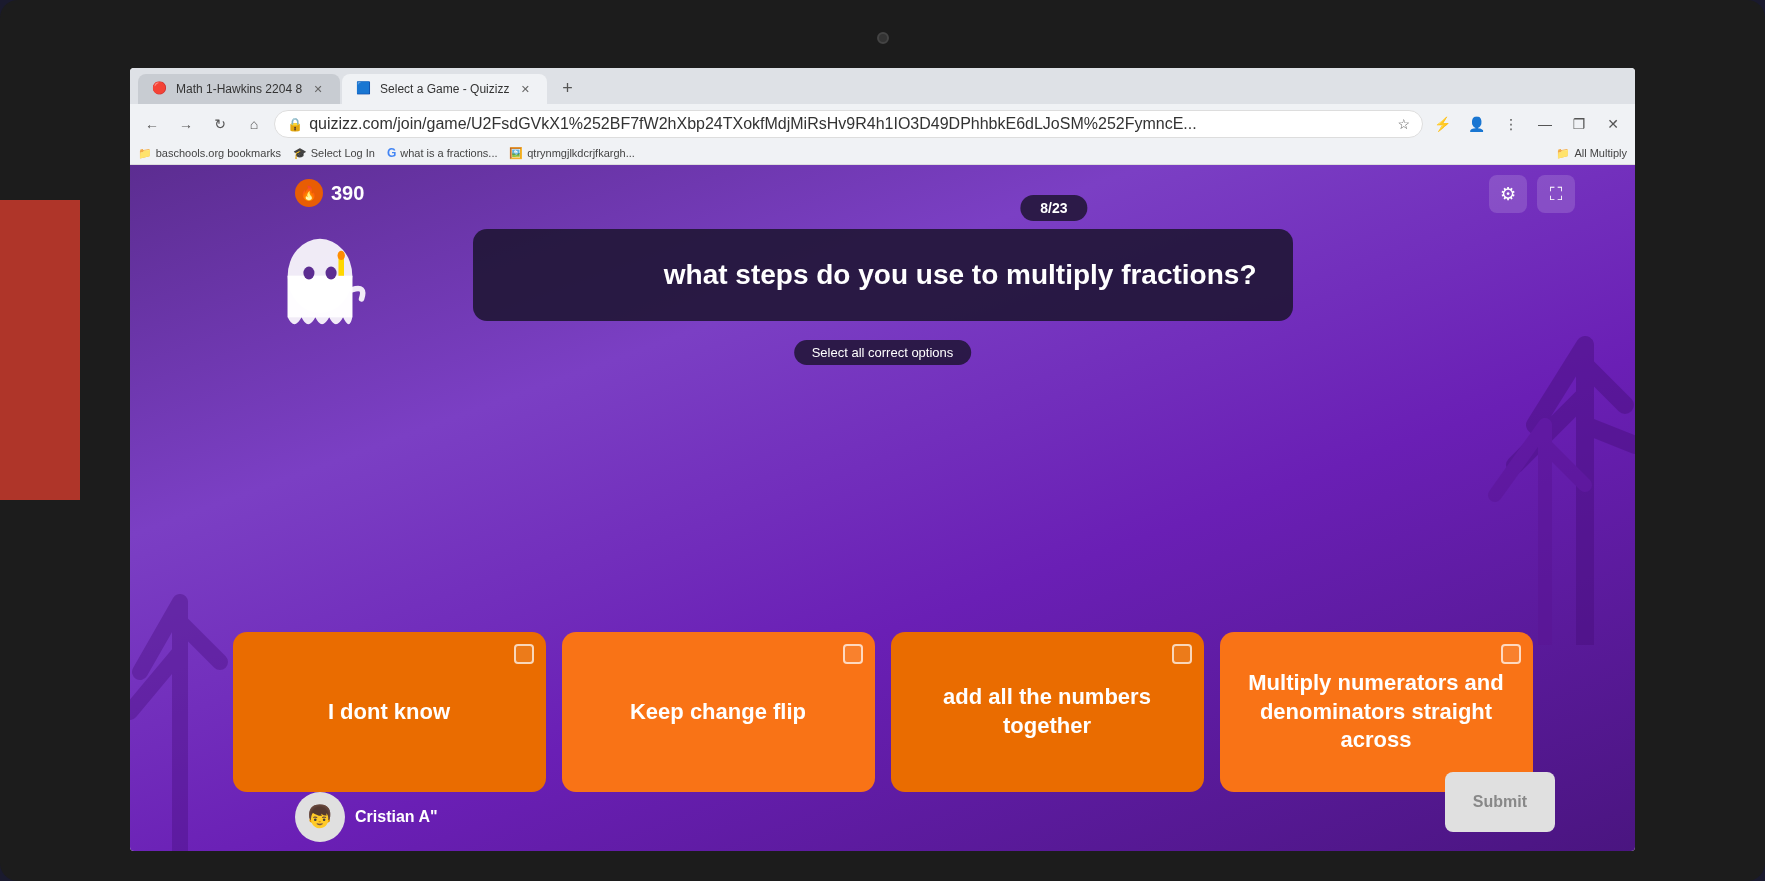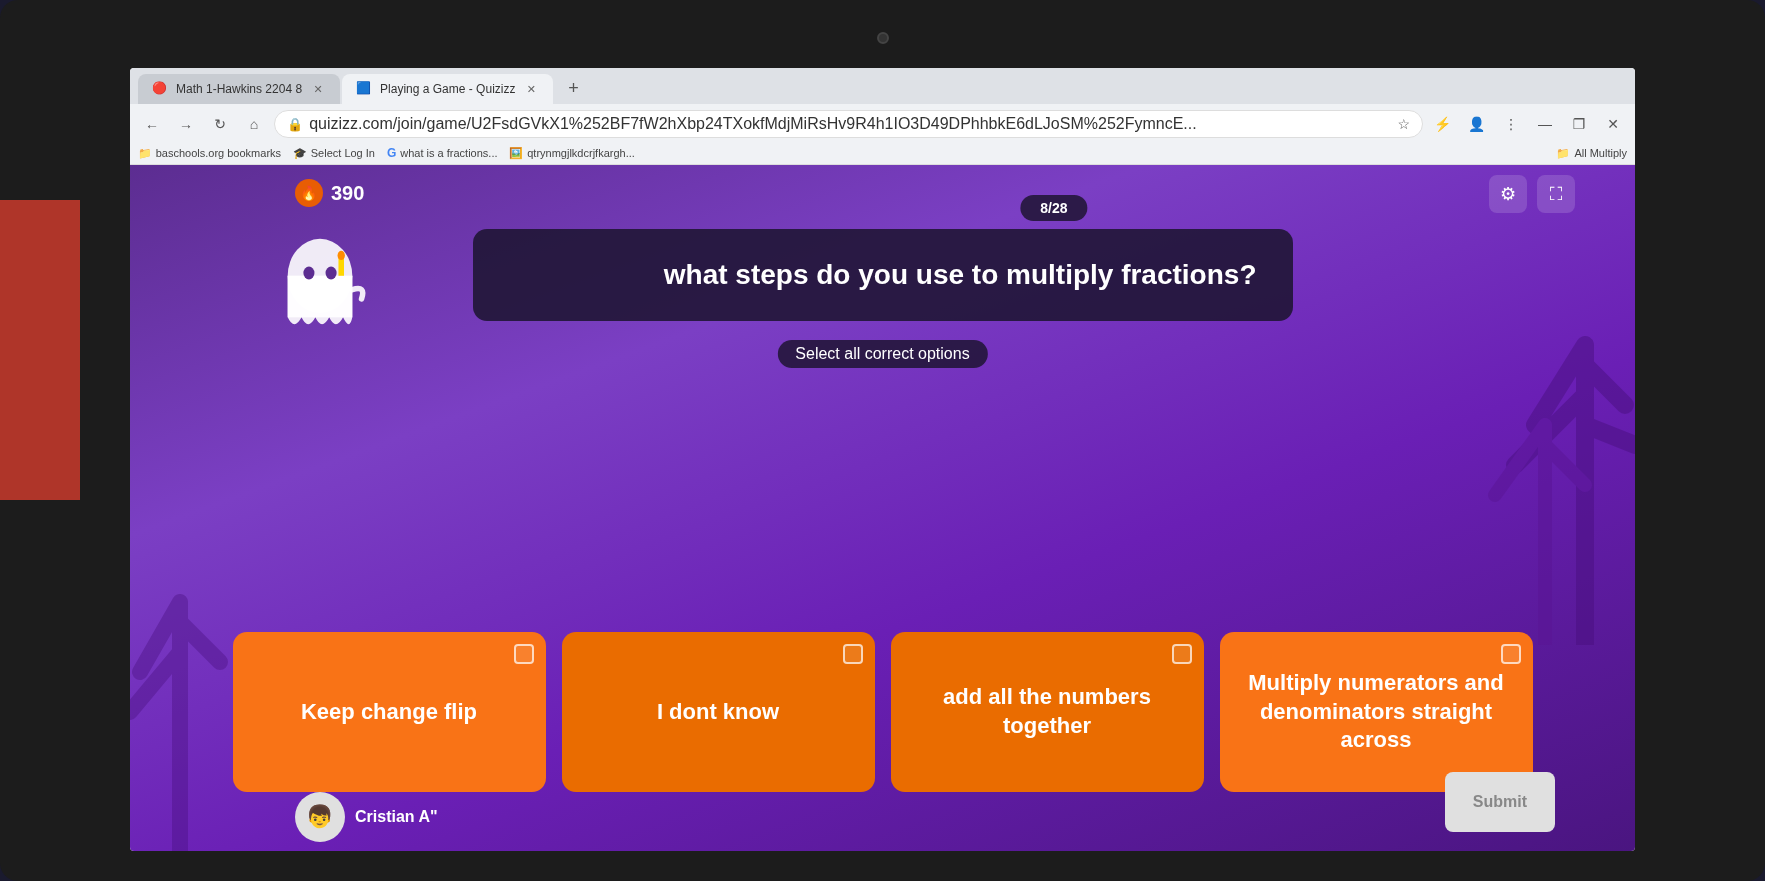--- a/index.html
+++ b/index.html
@@ -328,21 +328,21 @@
     
     .select-all-badge {
       position: absolute;
       top: 175px;
       left: 50%;
       transform: translateX(-50%);
       background: rgba(30, 20, 50, 0.85);
       color: #fff;
       padding: 5px 18px;
       border-radius: 20px;
-      font-size: 16px;
+      font-size: 13px;
       font-weight: 500;
       z-index: 5;
       white-space: nowrap;
     }
 
     
     .answers-grid {
       position: absolute;
       bottom: 60px;
       left: 50%;
@@ -467,21 +467,21 @@
       <div class="tab-bar">
 
         <div class="tab inactive">
           <span class="tab-favicon">🔴</span>
           <span class="tab-label">Math 1-Hawkins 2204 8</span>
           <span class="tab-close">✕</span>
         </div>
 
         <div class="tab active">
           <span class="tab-favicon">🟦</span>
-          <span class="tab-label">Playing a Game - Quizizz</span>
+          <span class="tab-label">Select a Game - Quizizz</span>
           <span class="tab-close">✕</span>
         </div>
         <div class="tab-add">+</div>
       </div>
     </div>
 
     <div class="browser-toolbar">
       <div class="nav-btn">←</div>
       <div class="nav-btn">→</div>
       <div class="nav-btn">↻</div>
@@ -560,39 +560,39 @@
         <span class="score-value">390</span>
       </div>
 
       <div class="top-right-controls">
         <div class="control-btn">⚙</div>
         <div class="control-btn">⛶</div>
       </div>
 
       <div class="question-container">
         <div style="text-align:center;">
-          <span class="question-counter">8/28</span>
+          <span class="question-counter">8/23</span>
         </div>
         <div class="question-card">
           <p class="question-text">what steps do you use to multiply fractions?</p>
         </div>
       </div>
 
       <div class="select-all-badge">Select all correct options</div>
 
       <div class="answers-grid">
+
+        <div class="answer-card darker">
+          <div class="answer-checkbox"></div>
+          <span class="answer-text">I dont know</span>
+        </div>
 
         <div class="answer-card">
           <div class="answer-checkbox"></div>
           <span class="answer-text">Keep change flip</span>
-        </div>
-
-        <div class="answer-card darker">
-          <div class="answer-checkbox"></div>
-          <span class="answer-text">I dont know</span>
         </div>
 
         <div class="answer-card darker">
           <div class="answer-checkbox"></div>
           <span class="answer-text">add all the numbers together</span>
         </div>
 
         <div class="answer-card">
           <div class="answer-checkbox"></div>
           <span class="answer-text">Multiply numerators and denominators straight across</span>

